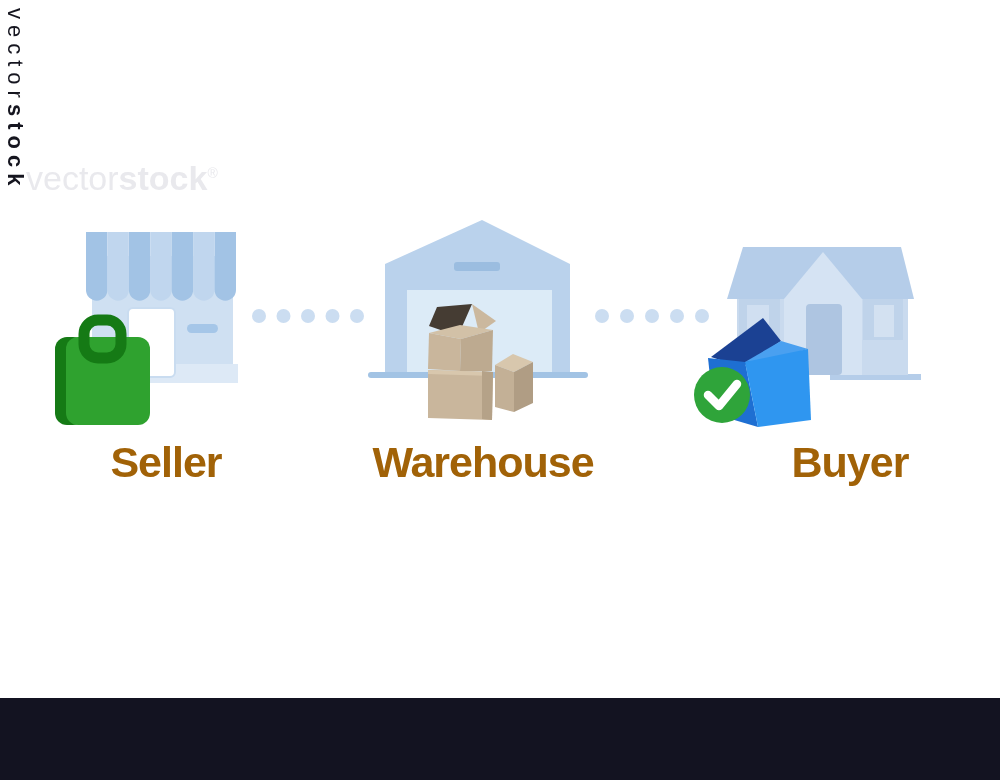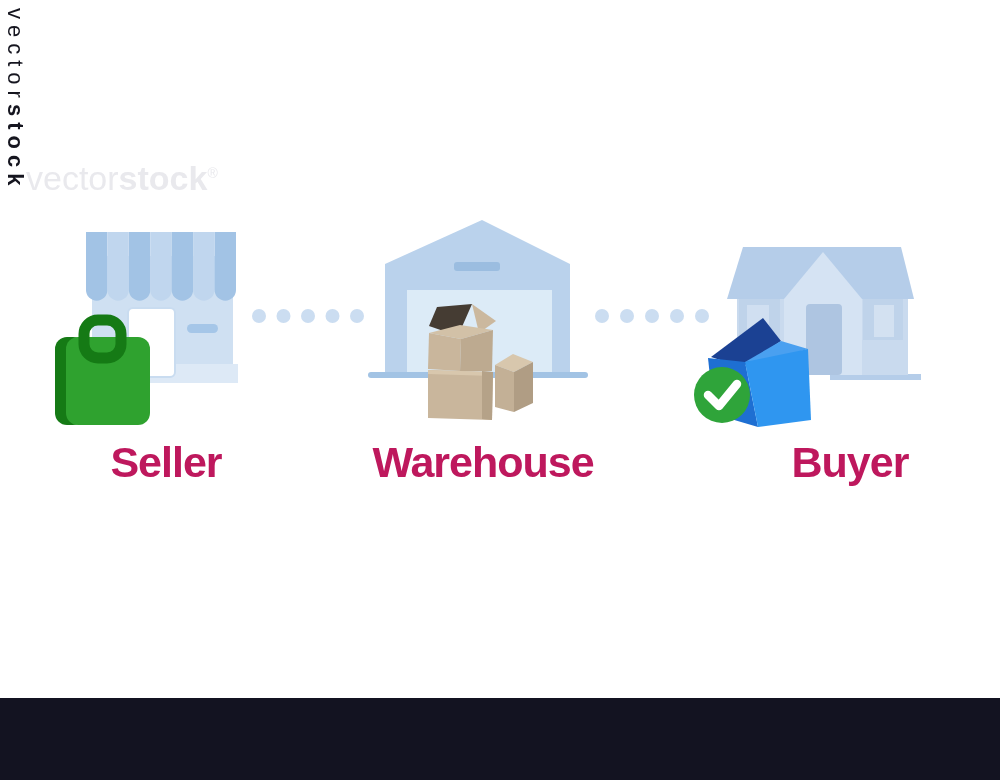--- a/index.html
+++ b/index.html
@@ -3,21 +3,21 @@
 <meta charset="utf-8">
 <style>
   html,body{margin:0;padding:0;background:#ffffff;}
   .canvas{
     position:relative;width:1000px;height:780px;overflow:hidden;
     background:#ffffff;font-family:"Liberation Sans",sans-serif;
   }
   .art{position:absolute;left:0;top:0;width:1000px;height:780px;}
   .node-label{
     position:absolute;top:441px;transform:translateX(-50%);
-    font-size:43px;font-weight:700;letter-spacing:-1px;color:#be185d;
+    font-size:43px;font-weight:700;letter-spacing:-1px;color:#a16207;
     line-height:1;white-space:nowrap;
   }
   .label-seller{left:166px;}
   .label-warehouse{left:483px;}
   .label-buyer{left:850px;}
 
   
   .wm-vertical{
     position:absolute;left:4px;top:8px;
     writing-mode:vertical-rl;

